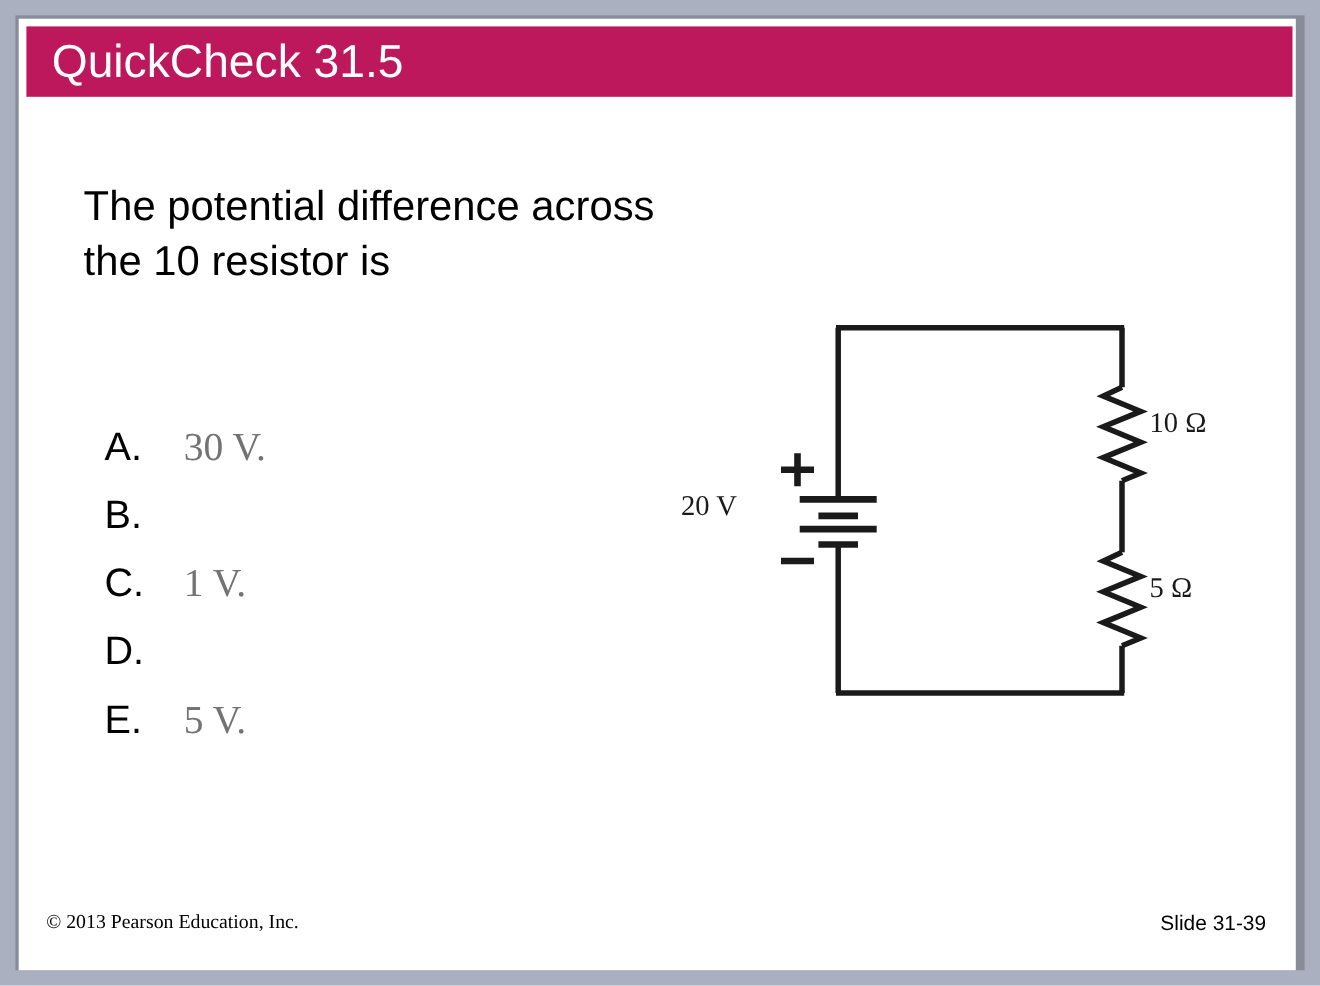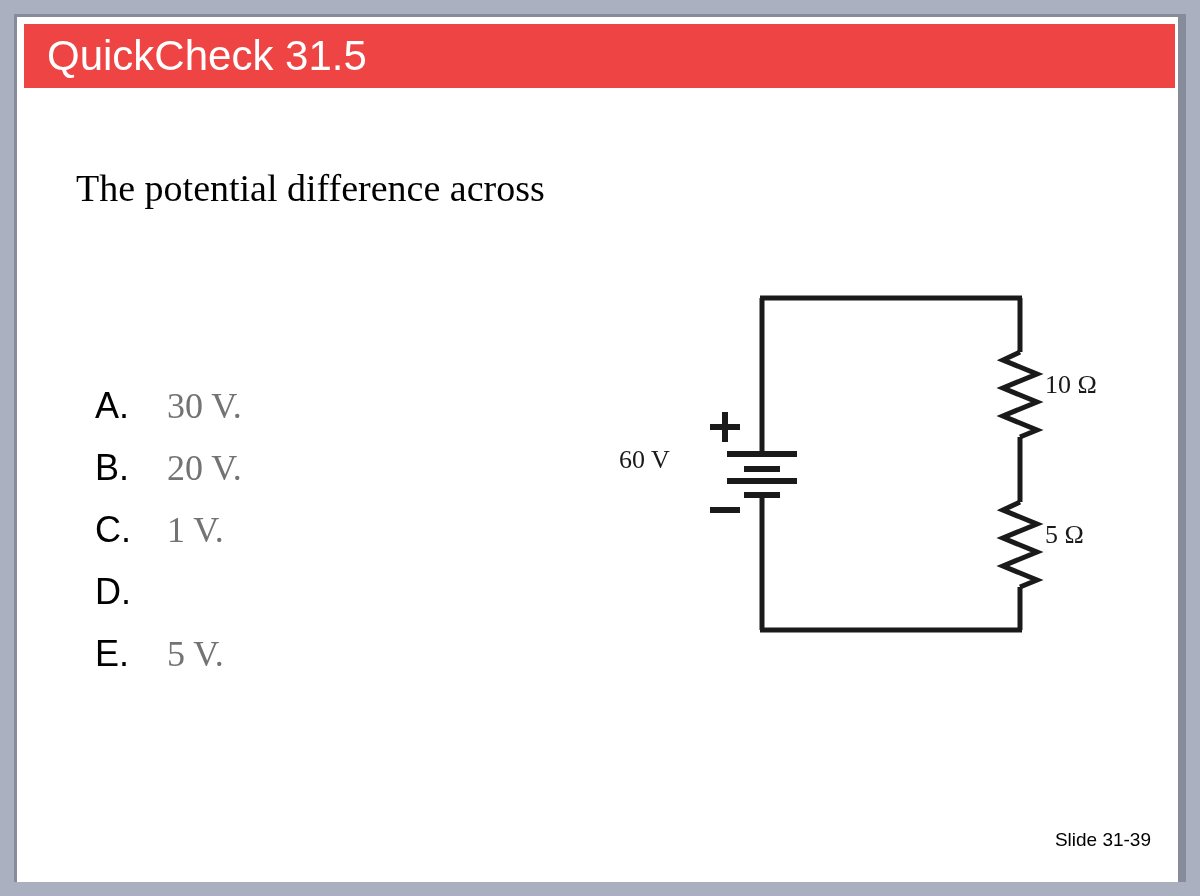--- a/index.html
+++ b/index.html
@@ -40,21 +40,21 @@
     overflow: hidden;
   }
 
   
   #title-banner {
     position: absolute;
     left: 7px;
     top: 7px;
     width: 1151px;
     height: 64px;
-    background: #ef4444;
+    background: #be185d;
   }
   #title-text {
     position: absolute;
     left: 23px;
     top: 7px;
     font-size: 42px;
     line-height: 50px;
     color: #ffffff;
     font-family: "Liberation Sans", sans-serif;
     font-weight: normal;
@@ -63,21 +63,21 @@
 
   
   #question-block {
     position: absolute;
     left: 59px;
     top: 146px;
     width: 680px;
     font-size: 38px;
     line-height: 50px;
     color: #000000;
-    font-family: Liberation Serif, serif;
+    font-family: Liberation Sans, sans-serif;
   }
   #question-block .qline {
     display: block;
     white-space: pre;
   }
 
   
   #choices {
     position: absolute;
     left: 60px;
@@ -161,32 +161,32 @@
   <div id="frame-inner-edge"></div>
 
   <div id="slide-surface">
 
     <div id="title-banner">
       <div id="title-text">QuickCheck 31.5</div>
     </div>
 
     <div id="question-block">
       <span class="qline">The potential difference across</span>
+      <span class="qline">the 10 resistor is</span>
     </div>
 
     <div id="choices">
 
       <div class="choice-row">
         <span class="choice-letter">A.</span>
         <span class="choice-value">30 V.</span>
       </div>
 
       <div class="choice-row">
         <span class="choice-letter">B.</span>
-        <span class="choice-value">20 V.</span>
       </div>
 
       <div class="choice-row">
         <span class="choice-letter">C.</span>
         <span class="choice-value">1 V.</span>
       </div>
 
       <div class="choice-row">
         <span class="choice-letter">D.</span>
       </div>
@@ -226,24 +226,25 @@
         <g>
           <path d="M 103 160 L 133 160" stroke="#1a1a1a" stroke-width="6"></path>
           <path d="M 118 145 L 118 175" stroke="#1a1a1a" stroke-width="6"></path>
         </g>
 
         <g>
           <path d="M 103 243 L 133 243" stroke="#1a1a1a" stroke-width="6"></path>
         </g>
       </svg>
 
-      <span class="circ-label" id="label-source">60 V</span>
+      <span class="circ-label" id="label-source">20 V</span>
 
       <span class="circ-label" id="label-r-top">10 Ω</span>
 
       <span class="circ-label" id="label-r-bottom">5 Ω</span>
     </div>
 
+    <div id="copyright">© 2013 Pearson Education, Inc.</div>
 
     <div id="slide-number">Slide 31-39</div>
 
   </div>
 </div>
 
 </body></html>

